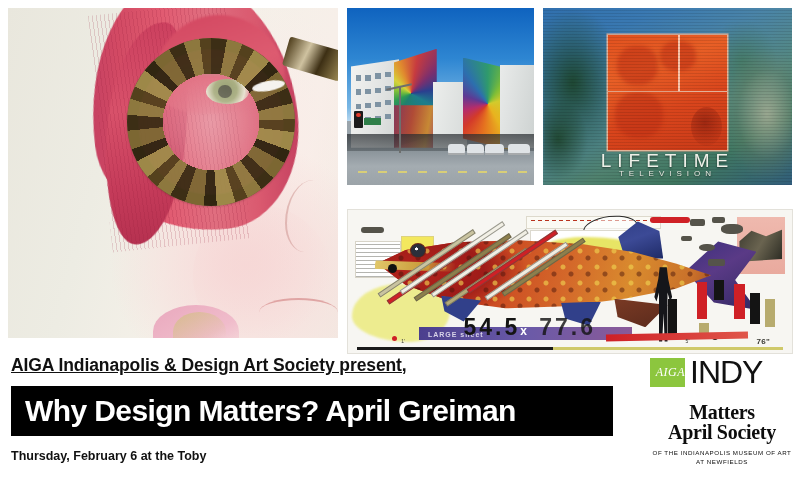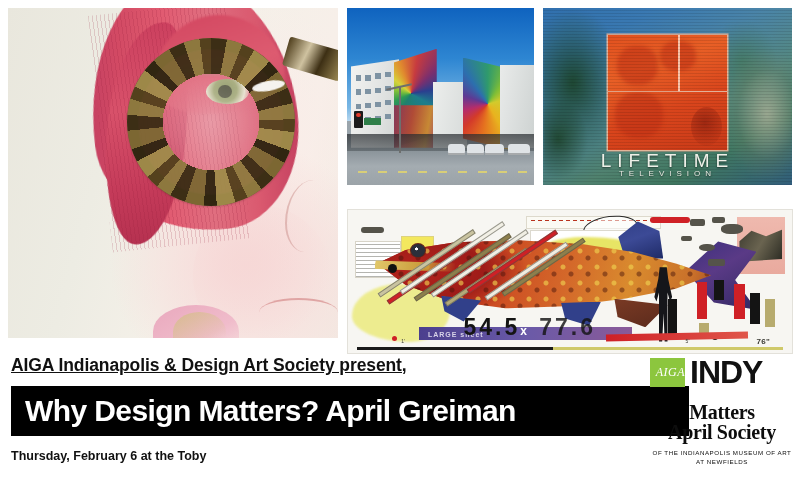--- a/index.html
+++ b/index.html
@@ -513,21 +513,21 @@
   
   #presentline {
     position: absolute; left: 11px; top: 355px;
     font-size: 17.5px; font-weight: 700; color: #111111;
     letter-spacing: -0.1px;
     white-space: nowrap;
     text-decoration: underline;
   }
   #headlinebar {
     position: absolute; left: 11px; top: 386px;
-    width: 678px; height: 50px;
+    width: 602px; height: 50px;
     background: #000000;
   }
   #headline {
     position: absolute; left: 0; top: 0; right: 0; bottom: 0;
     display: flex; align-items: center;
     padding-left: 14px;
     color: #ffffff;
     font-size: 30px; font-weight: 700;
     letter-spacing: -0.6px;
     white-space: nowrap;
@@ -552,21 +552,21 @@
     color: #ffffff;
     font-family: "Liberation Serif", serif;
     font-style: italic;
     font-size: 12px;
     letter-spacing: .5px;
     font-weight: 400;
   }
   #aigalogo .indy {
     color: #111111;
     font-size: 32px;
-    font-weight: 700;
+    font-weight: 400;
     letter-spacing: -1px;
     line-height: 1;
   }
   #daslogo {
     position: absolute; left: 652px; top: 402px;
     width: 140px; text-align: center;
     font-family: "Liberation Serif", serif;
     color: #0d0d0d;
   }
   #daslogo .l1 { font-size: 20px; font-weight: 700; line-height: 1.02; letter-spacing: -0.3px; }

